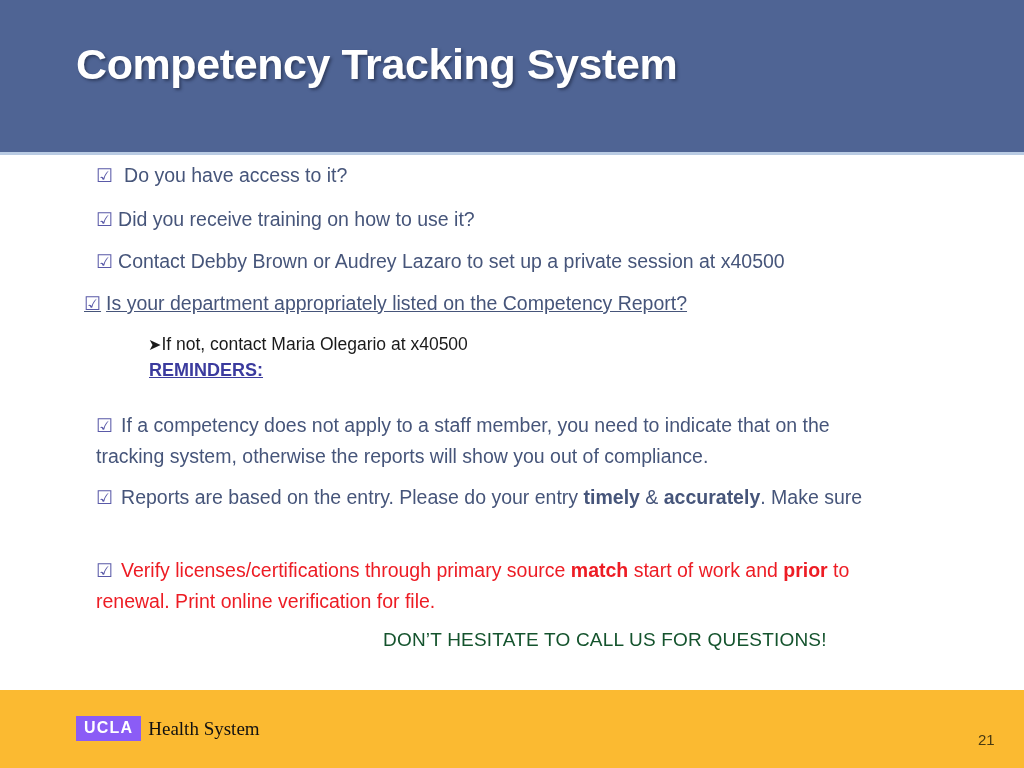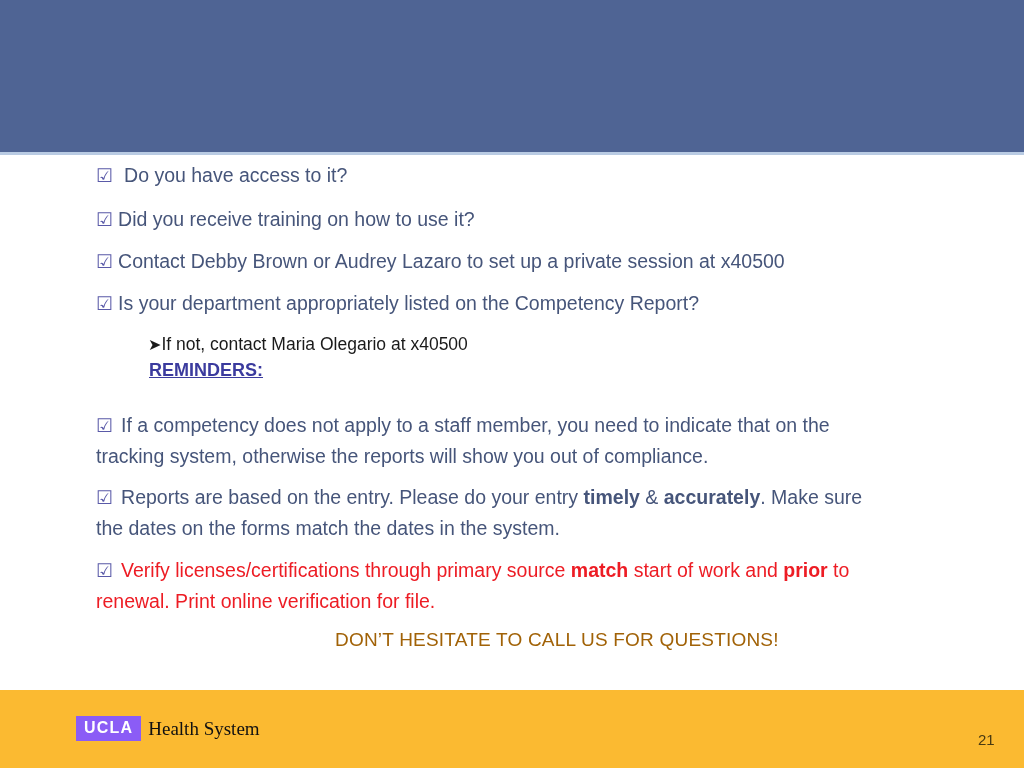--- a/index.html
+++ b/index.html
@@ -88,23 +88,24 @@
     text-decoration: underline;
   }
   .red {
     color: #ed1c24;
   }
   .em {
     font-weight: bold;
   }
   .closing {
     position: absolute;
-    color: #a16207;
+    color: #14532d;
     font-size: 19px;
     letter-spacing: 0.2px;
+    margin-left: 48px;
   }
 
   
   .footer-band {
     position: absolute;
     left: 0;
     top: 690px;
     width: 1024px;
     height: 78px;
     background: #fbba31;
@@ -140,53 +141,53 @@
     font-size: 15px;
   }
 </style>
 </head>
 <body>
 
 <div class="slide">
 
   <div class="header-band"></div>
   <div class="header-rule"></div>
+  <div class="slide-title">Competency Tracking System</div>
 
   <div class="body-area">
 
     <div class="line" style="left:96px; top:5px;">
       <span class="cb">☑</span><span style="margin-left:6px;">Do you have access to it?</span>
     </div>
 
     <div class="line" style="left:96px; top:49px;">
       <span class="cb">☑</span><span>Did you receive training on how to use it?</span>
     </div>
 
     <div class="line" style="left:96px; top:91px;">
       <span class="cb">☑</span><span>Contact Debby Brown or Audrey Lazaro to set up a private session at x40500</span>
     </div>
 
-    <div class="line" style="left:96px; top:133px;">
+    <div class="line" style="left:84px; top:133px;text-decoration:underline;">
       <span class="cb">☑</span><span>Is your department appropriately listed on the Competency Report?</span>
     </div>
 
     <div class="sub-bullet" style="left:148px; top:176px;">
       <span class="arrow">➤</span><span>If not, contact Maria Olegario at x40500</span>
     </div>
 
     <div class="reminders" style="left:149px; top:205px;">REMINDERS:</div>
 
     <div class="line" style="left:96px; top:255px; width:860px;">
       <span class="cb">☑</span><span style="margin-left:3px;">If a competency does not apply to a staff member, you need to indicate that on the</span><br>
       <span>tracking system, otherwise the reports will show you out of compliance.</span>
     </div>
 
     <div class="line" style="left:96px; top:327px; width:860px;">
       <span class="cb">☑</span><span style="margin-left:3px;">Reports are based on the entry.  Please do your entry </span><span class="em">timely</span><span> &amp; </span><span class="em">accurately</span><span>.  Make sure</span><br>
-      <span>the dates on the forms match the dates in the system.</span>
     </div>
 
     <div class="line" style="left:96px; top:400px; width:860px;">
       <span class="cb">☑</span><span class="red" style="margin-left:3px;">Verify licenses/certifications through primary source </span><span class="em red">match</span><span class="red"> start of work and </span><span class="em red">prior</span><span class="red"> to</span><br>
       <span class="red">renewal.  Print online verification for file.</span>
     </div>
 
     <div class="closing" style="left:335px; top:474px;">DON’T HESITATE TO CALL US FOR QUESTIONS!</div>
 
   </div>

